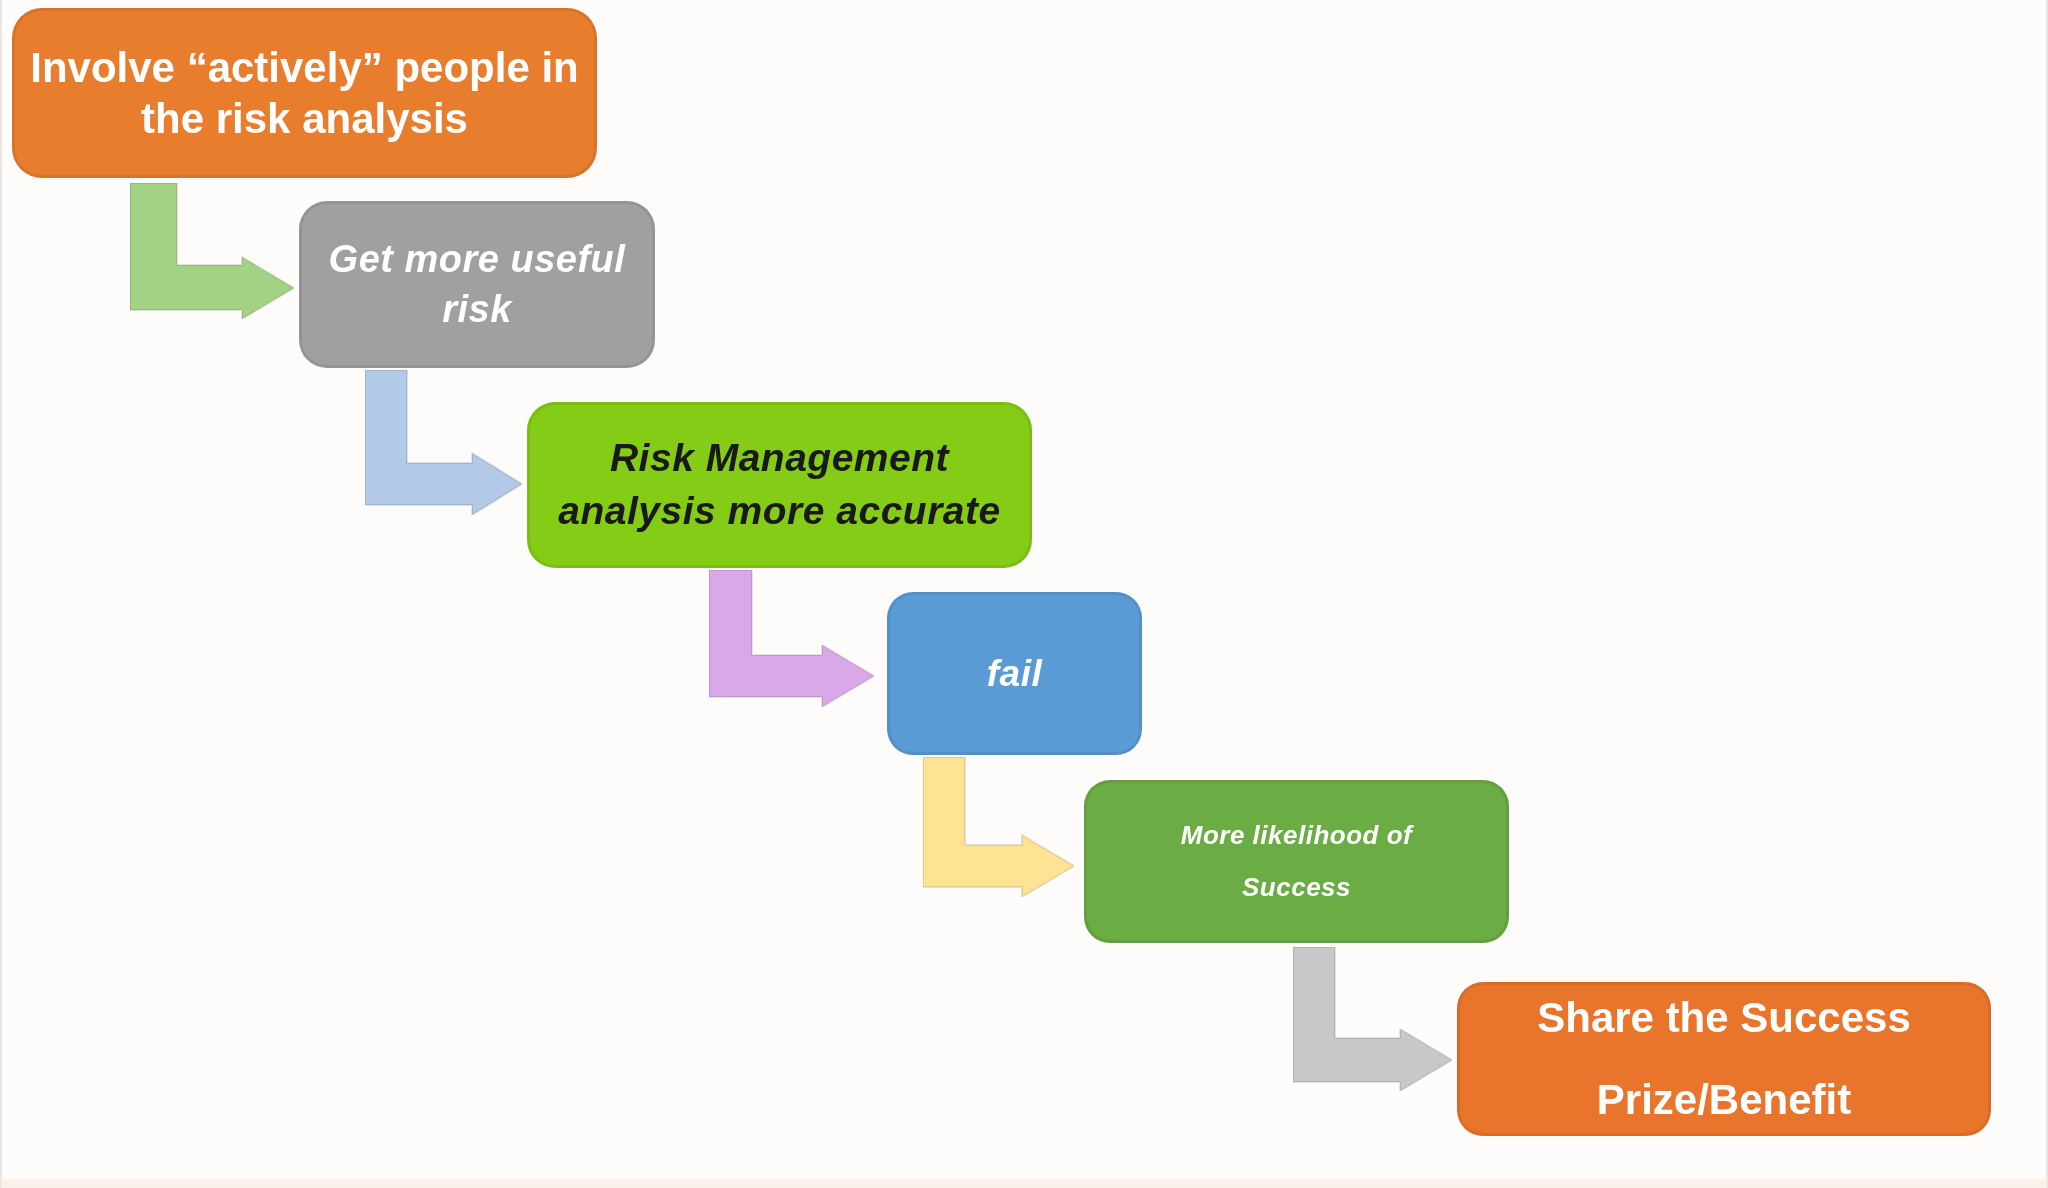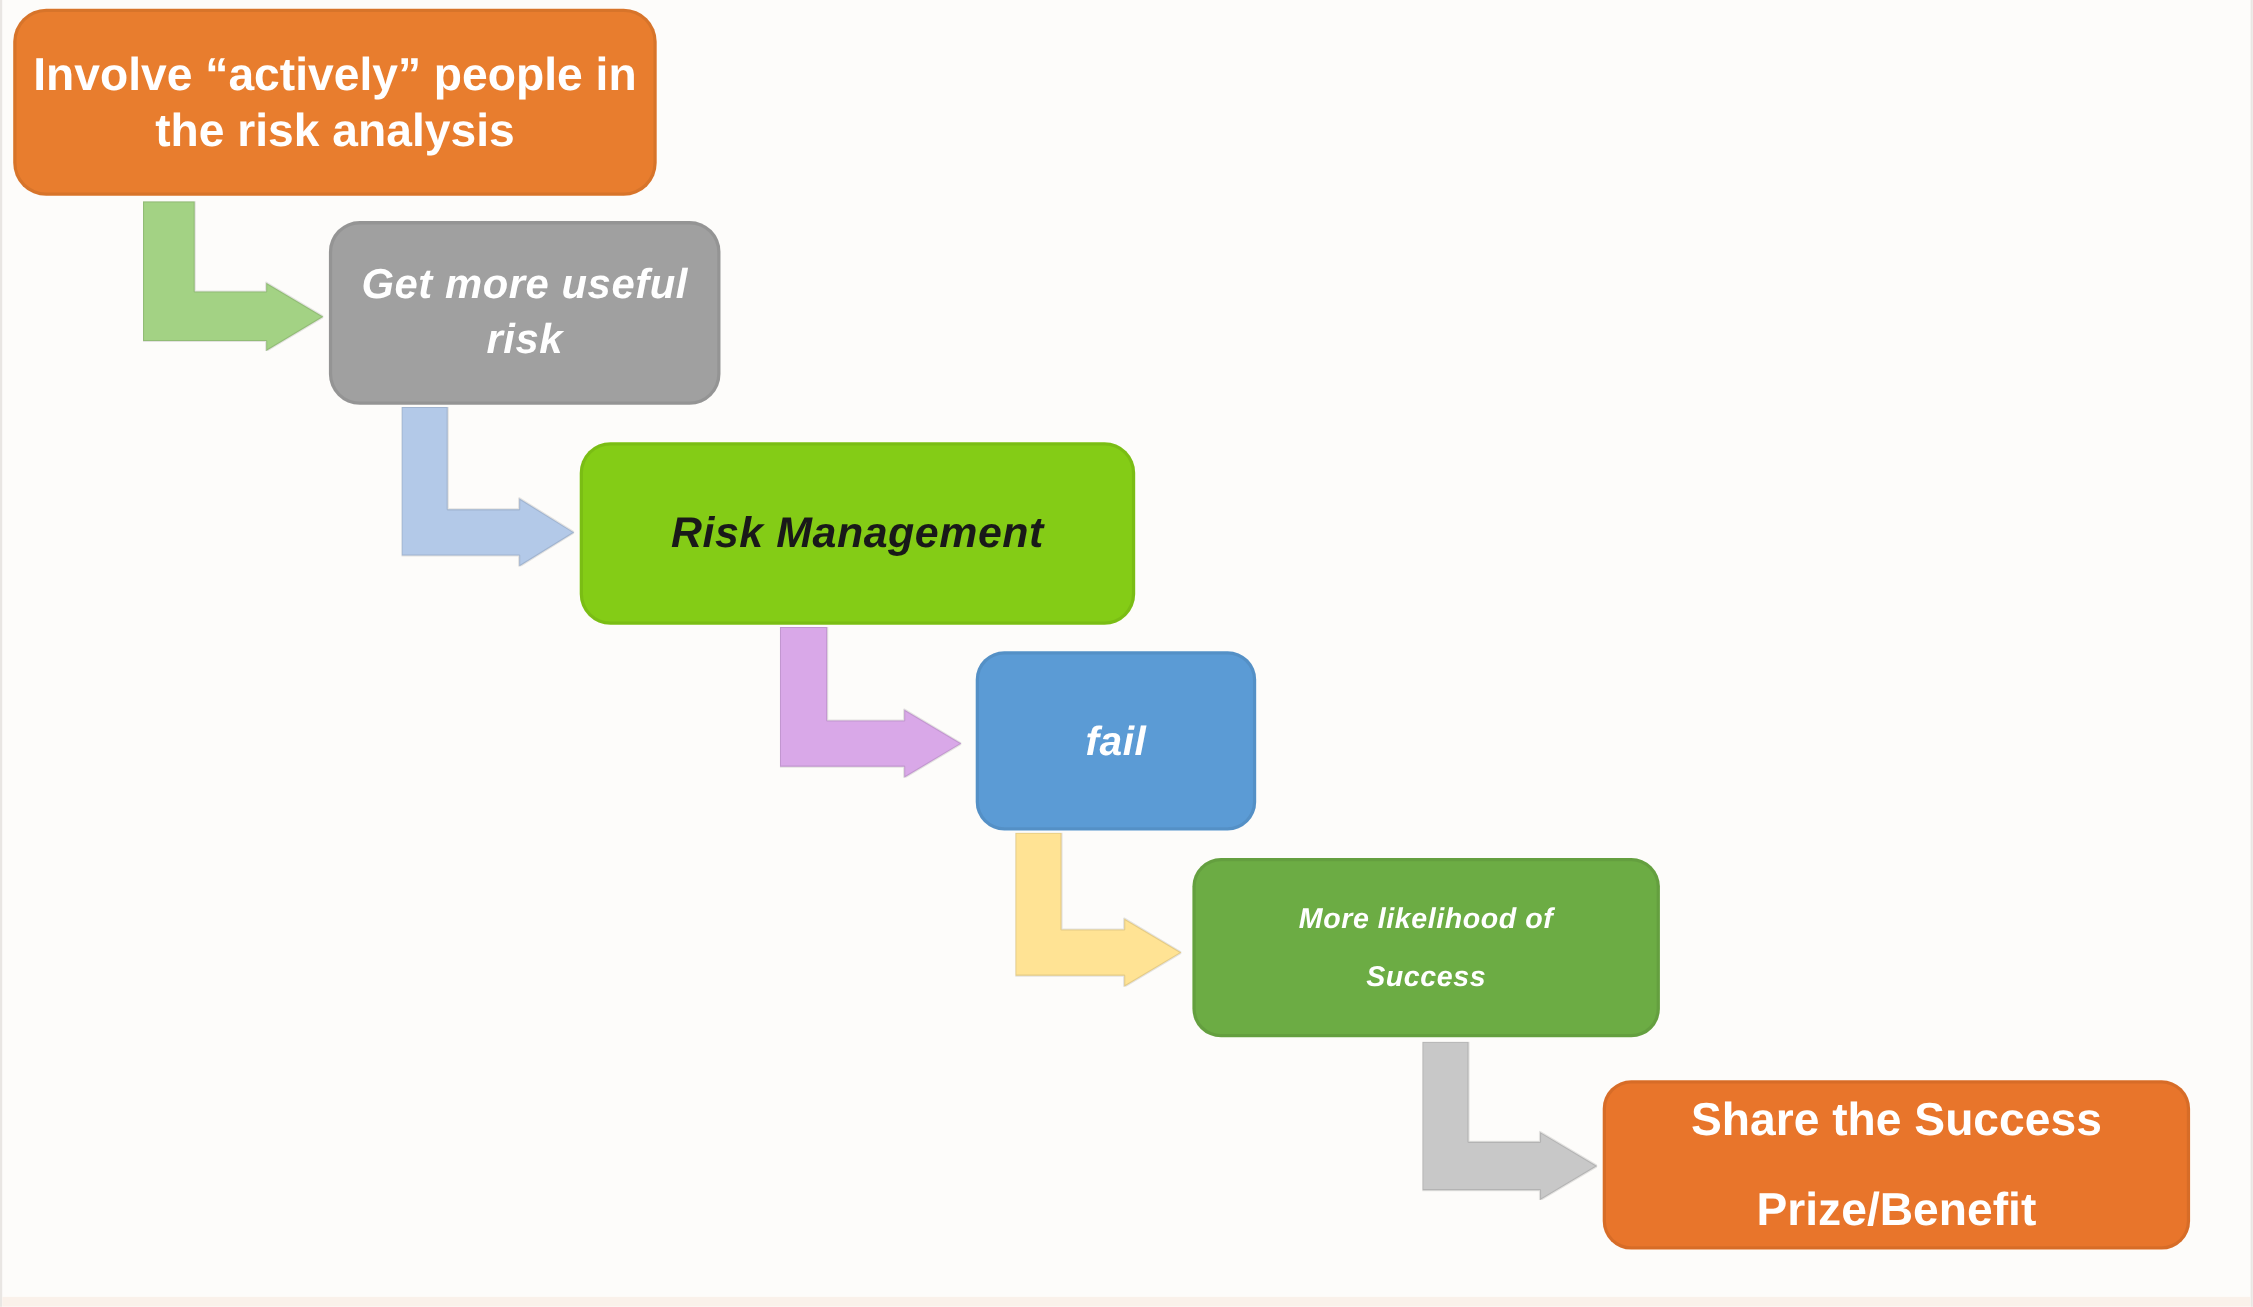--- a/index.html
+++ b/index.html
@@ -75,20 +75,21 @@
     </div>
   </div>
 
   <svg class="arrow a2" width="157" height="145" viewBox="0 0 157 145">
     <polygon points="0,0 42,0 42,93 107,93 107,83 157,114 107,145 107,135 0,135" fill="#B3C9E8"></polygon>
   </svg>
 
   <div class="node n3" style="background: #84cc16;">
     <div class="node-text t-italic" style="color: rgb(25, 25, 25);">
       <span>Risk Management</span>
+      <span>analysis more accurate</span>
     </div>
   </div>
 
   <svg class="arrow a3" width="165" height="137" viewBox="0 0 165 137">
     <polygon points="0,0 43,0 43,85 113,85 113,75 165,106 113,137 113,127 0,127" fill="#D9A8E8"></polygon>
   </svg>
 
   <div class="node n4" style="background: rgb(91, 155, 213);">
     <div class="node-text t-italic" style="color: rgb(255, 255, 255);">
       <span>fail</span>

